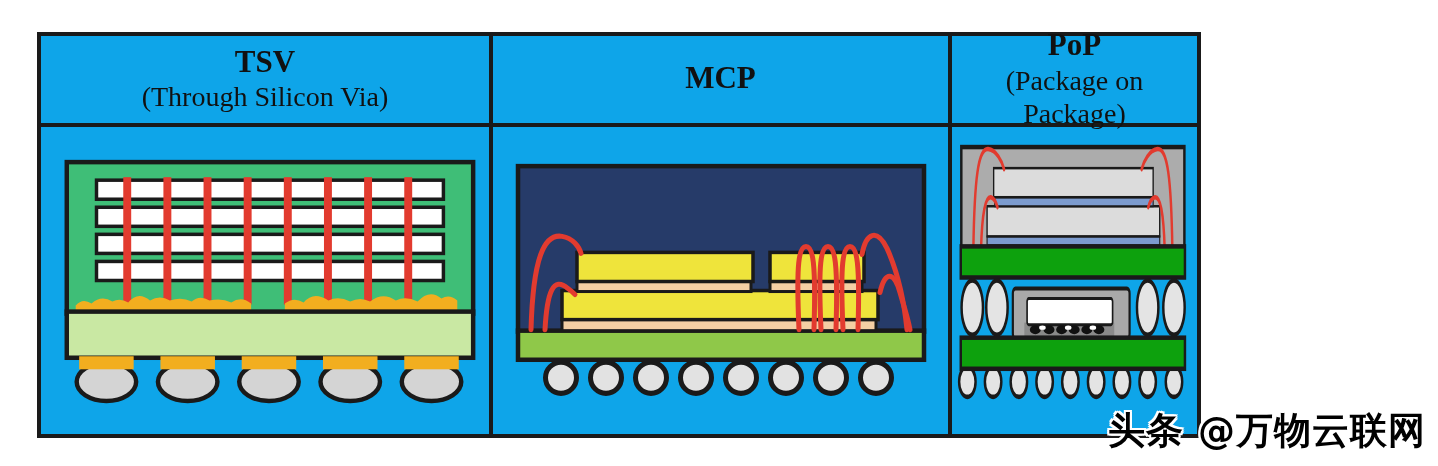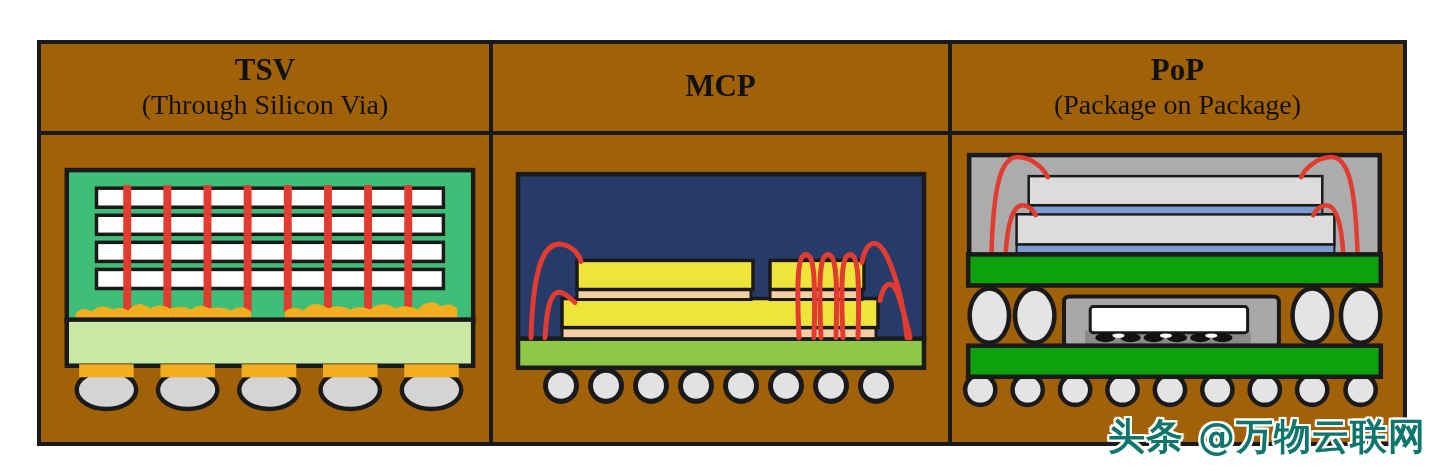--- a/index.html
+++ b/index.html
@@ -4,52 +4,51 @@
 <style>
   html,body{margin:0;padding:0;background:#ffffff;}
   .stage{
     position:relative;
     width:1438px;height:466px;
     background:#ffffff;
     font-family:"Liberation Serif", serif;
     overflow:hidden;
   }
   .pkg-table{
-    position:absolute;left:37px;top:40px;
-    width:1370px;height:406px;
+    position:absolute;left:37px;top:32px;
+    width:1164px;height:406px;
     border:4.5px solid #1a1a1a;
     box-sizing:border-box;
     display:grid;
     grid-template-columns:452px 459px 1fr;
     grid-template-rows:91px 1fr;
-    background:#a16207;
+    background:#0ea5e9;
   }
   .cell{box-sizing:border-box;}
   .col-sep{border-right:4.5px solid #1a1a1a;}
   .head{
     border-bottom:4.5px solid #1a1a1a;
     display:flex;flex-direction:column;align-items:center;justify-content:center;
     text-align:center;line-height:1.18;
     padding-bottom:2px;
   }
   .acronym{font-weight:bold;font-size:31px;color:#111;}
   .fullname{font-size:28px;color:#111;}
   .body{position:relative;}
   .body svg{position:absolute;left:0;top:0;width:100%;height:100%;display:block;}
   .watermark{
     position:absolute;
     left:1108px;top:406px;
     width:330px;height:52px;
     font-family:"DejaVu Sans", sans-serif;
     font-size:37px;font-weight:bold;letter-spacing:1px;
-    color:#0f766e;white-space:nowrap;
+    color:#000000;white-space:nowrap;
     text-shadow:
       -2px -2px 0 #fff, 2px -2px 0 #fff, -2px 2px 0 #fff, 2px 2px 0 #fff,
       0 -2px 0 #fff, 0 2px 0 #fff, -2px 0 0 #fff, 2px 0 0 #fff;
-    margin-top: 6px;
   }
 </style>
 </head>
 <body>
 
 <div class="stage">
   <div class="pkg-table">
 
     <div class="cell head col-sep">
       <div class="acronym">TSV</div>

